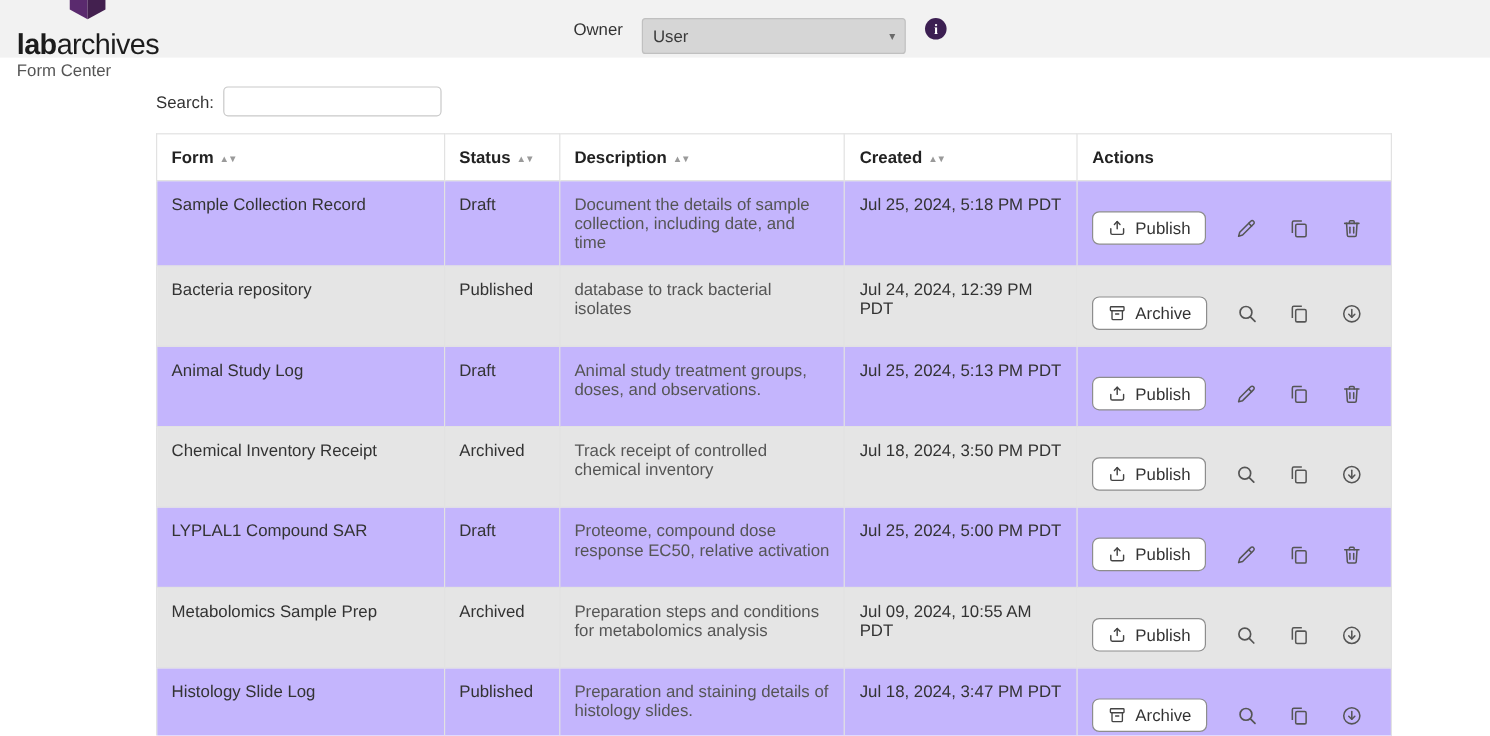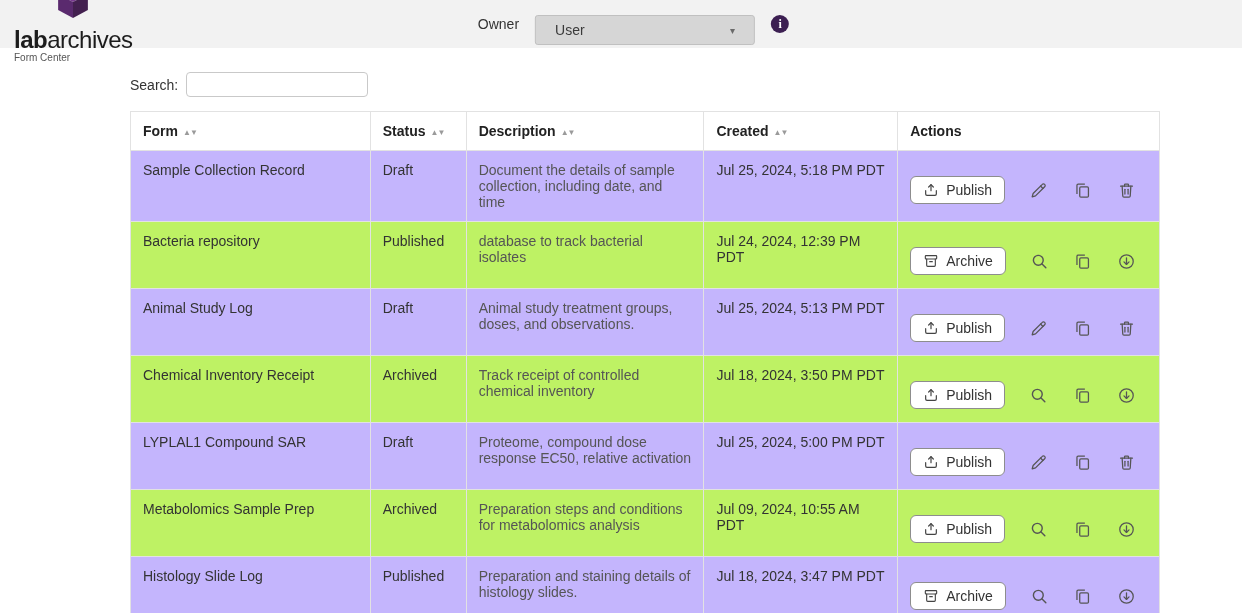--- a/index.html
+++ b/index.html
@@ -17,34 +17,34 @@
     display:flex;
     align-items:center;
     padding:0 14px;
     position:relative;
   }
   .logo-group { display:flex; align-items:center; gap:8px;flex-direction:column; }
   .logo-cube { width:34px; height:34px; display:block; }
   .brand-text { line-height:1.05; }
   .brand { font-size:24px; color:#1c1c1c; letter-spacing:-0.5px; }
   .brand .bold { font-weight:700; }
-  .subtitle { font-size:10px; color:#555; margin-top:1px; }
+  .subtitle { font-size:14px; color:#555; margin-top:1px; }
   .owner-group {
     position:absolute; left:50%; top:0; height:48px;
     transform:translateX(-46%);
     display:flex; align-items:center; gap:16px;
   }
   .owner-label { font-size:14px; color:#333; }
   .owner-select {
     width:220px; height:30px;
     background:#d6d6d6;
     border:1px solid #c0c0c0;
     border-radius:3px;
     display:flex; align-items:center; justify-content:space-between;
-    padding:0 19px;
+    padding:0 8px;
     font-size:14px; color:#3a3a3a;
     cursor:pointer;
     margin-top:12px;
   }
   .caret { font-size:10px; color:#6a6a6a; }
   .info-badge {
     width:18px; height:18px; border-radius:50%;
     background:#3c1f52; color:#fff;
     font-family:"Liberation Serif", serif;
     font-weight:bold; font-size:12px;
@@ -107,21 +107,21 @@
     font-weight:700; color:#222;
     background:#fff;
     white-space:nowrap;
   }
   .sort {
     font-size:8px; color:#9a9a9a;
     letter-spacing:-1px; margin-left:5px;
     vertical-align:1px;
   }
   tr.odd td { background:#c4b5fd; }
-  tr.even td { background:#bef264; }
+  tr.even td { background:#e5e5e5; }
   td.desc { color:#555; }
   .actions {
     display:flex; align-items:center;
     justify-content:space-between;
     padding:2px 10px 2px 0;
     min-height:30px;
     margin-top:12px;
   }
   .action-btn {
     display:inline-flex; align-items:center; gap:7px;

